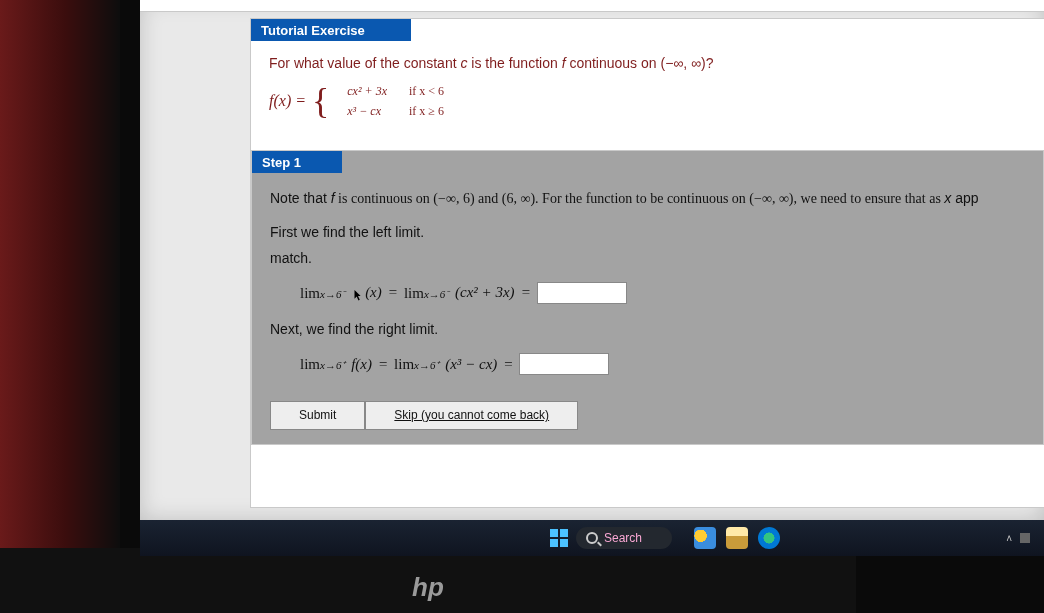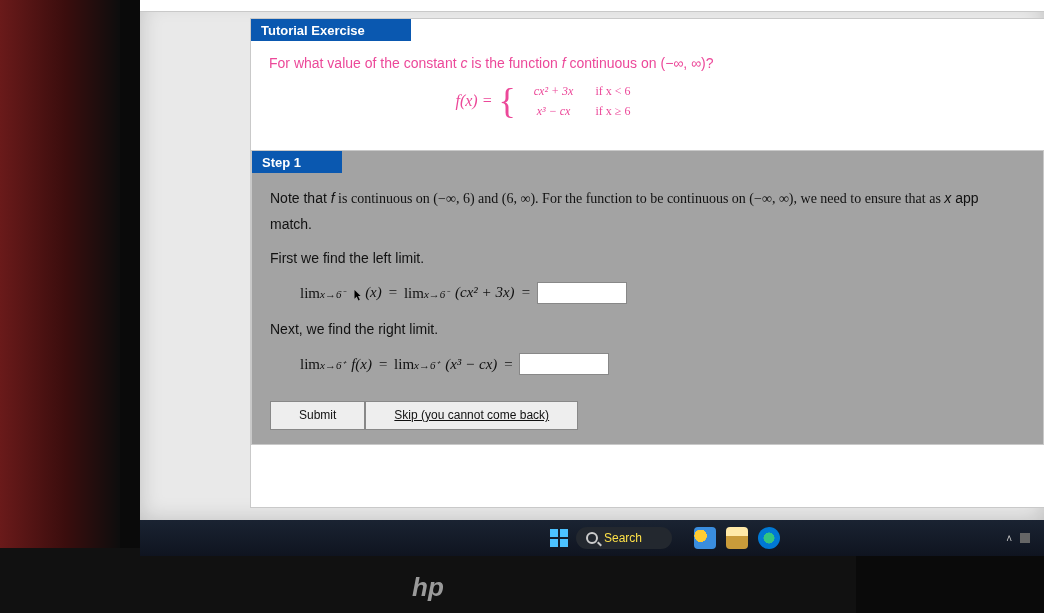--- a/index.html
+++ b/index.html
@@ -54,27 +54,27 @@
     margin-left: 0;
   }
   .blue-bar {
     background: #0a58b0; height: 22px; display: flex; align-items: center;
   }
   .blue-bar .section-header { background: transparent; padding: 0 10px; }
 
   .exercise-body {
     padding: 12px 18px 16px 18px;
     font-size: 14px;
-    color: #ec4899;
+    color: #7f1d1d;
     line-height: 1.5;
   }
   .exercise-body .question { margin-bottom: 6px; }
 
   .func-def {
-    text-align: center;
+    text-align: left;
     font-family: "Times New Roman", serif;
     font-style: italic;
     font-size: 16px;
     max-width: 560px;
     margin-top: 4px;
   }
   .func-def .eq-row {
     display: inline-flex; align-items: center; gap: 6px;
   }
   .brace { font-size: 36px; line-height: 36px; font-style: normal; }
@@ -136,21 +136,21 @@
   .win-logo {
     width: 18px; height: 18px; display: grid;
     grid-template-columns: 1fr 1fr; grid-template-rows: 1fr 1fr; gap: 1.5px;
   }
   .win-logo span:nth-child(1){ background:#4cc2ff;} 
   .win-logo span:nth-child(2){ background:#4cc2ff;}
   .win-logo span:nth-child(3){ background:#4cc2ff;}
   .win-logo span:nth-child(4){ background:#4cc2ff;}
   .searchbar {
     display: flex; align-items: center; gap: 6px;
-    background: #23282f; color: #fde047; font-size: 12px;
+    background: #23282f; color: #f9a8d4; font-size: 12px;
     padding: 4px 30px 4px 10px; border-radius: 14px;
   }
   .searchbar .mag {
     width: 12px; height: 12px; border: 2px solid #ccc; border-radius: 50%; position: relative;
   }
   .searchbar .mag::after {
     content: ""; position: absolute; width: 5px; height: 2px; background: #ccc;
     transform: rotate(45deg); left: 9px; top: 9px;
   }
   .task-icons { display: flex; gap: 10px; margin-left: 14px; }
@@ -209,23 +209,23 @@
     </div>
 
     <div class="step-block">
       <div class="blue-bar" style="width:90px;">
         <span class="section-header">Step 1</span>
       </div>
       <div class="step-body">
         <p>
           <span>Note that </span><i>f</i><span class="infinity"> is continuous on (−∞, 6) and (6, ∞). For the function to be continuous on (−∞, ∞), we need to ensure that as </span><i>x</i><span> app</span>
         </p>
+        <p>First we find the left limit.</p>
+
         <p style="margin-top:-8px;">match.</p>
-
-        <p>First we find the left limit.</p>
 
         <div class="math">
           <span class="lim">
             <span class="lim-top">lim</span>
             <span class="lim-sub">x→6⁻</span>
           </span>
           <span class="cursor-icon">
             <svg viewBox="0 0 16 16">
                 <path d="M4 1 L4 11 L6.5 8.5 L8.5 13 L10 12.3 L8 8 L11 8 Z" fill="#000"></path>
               </svg>

